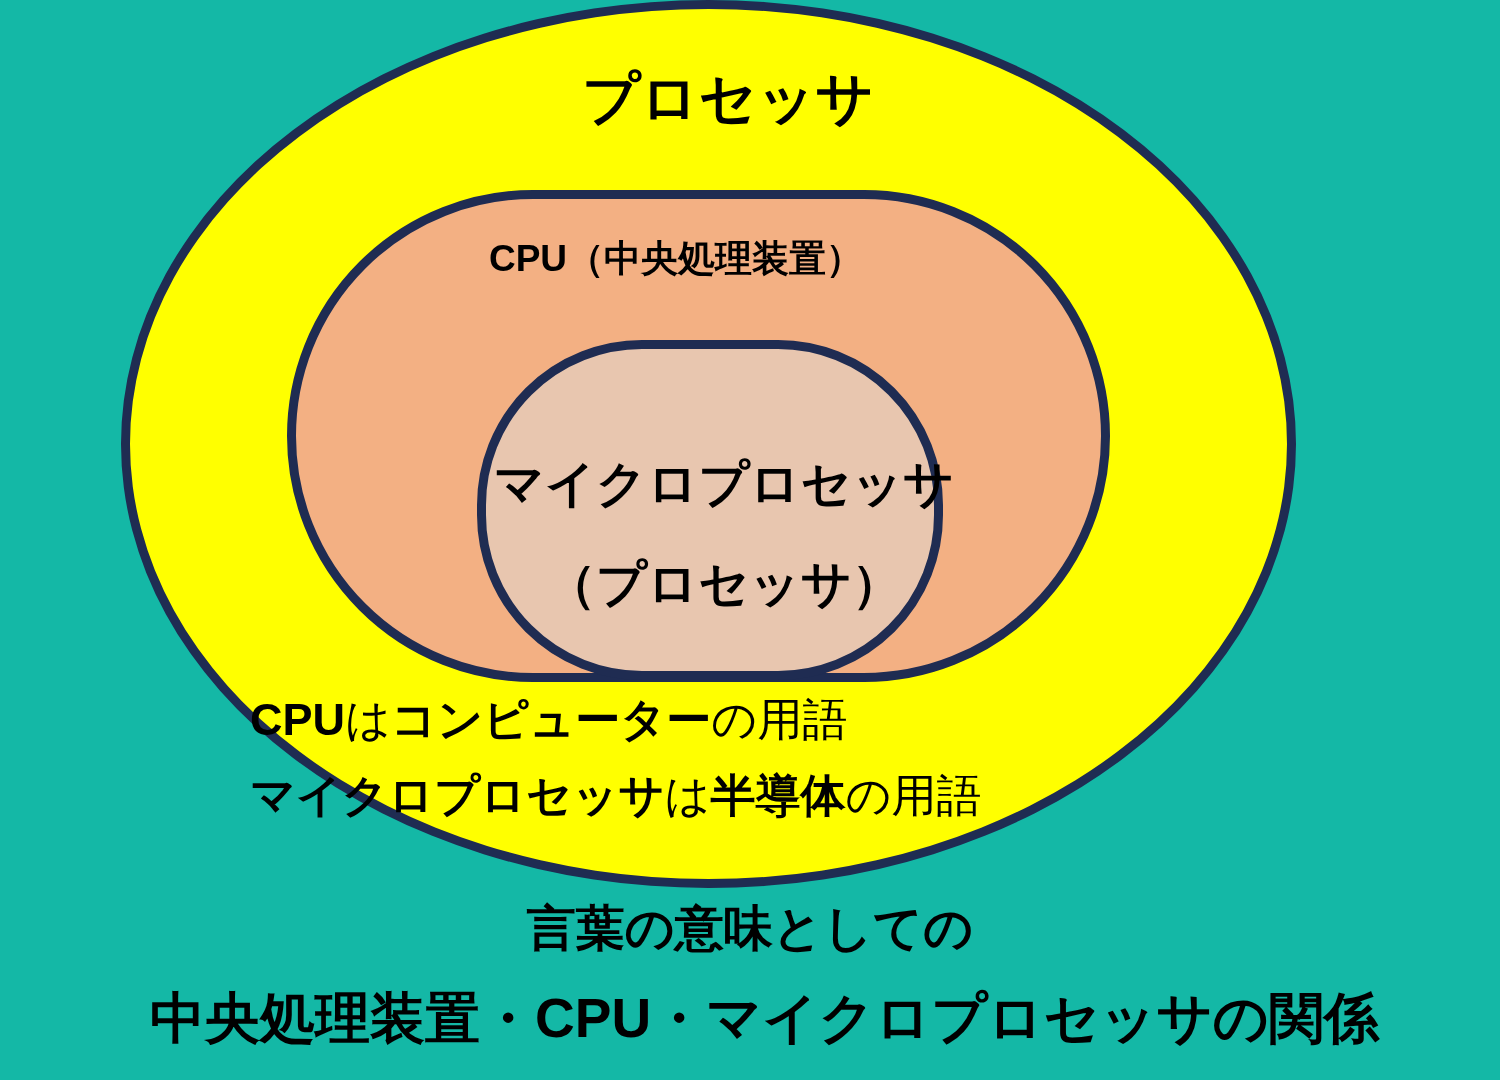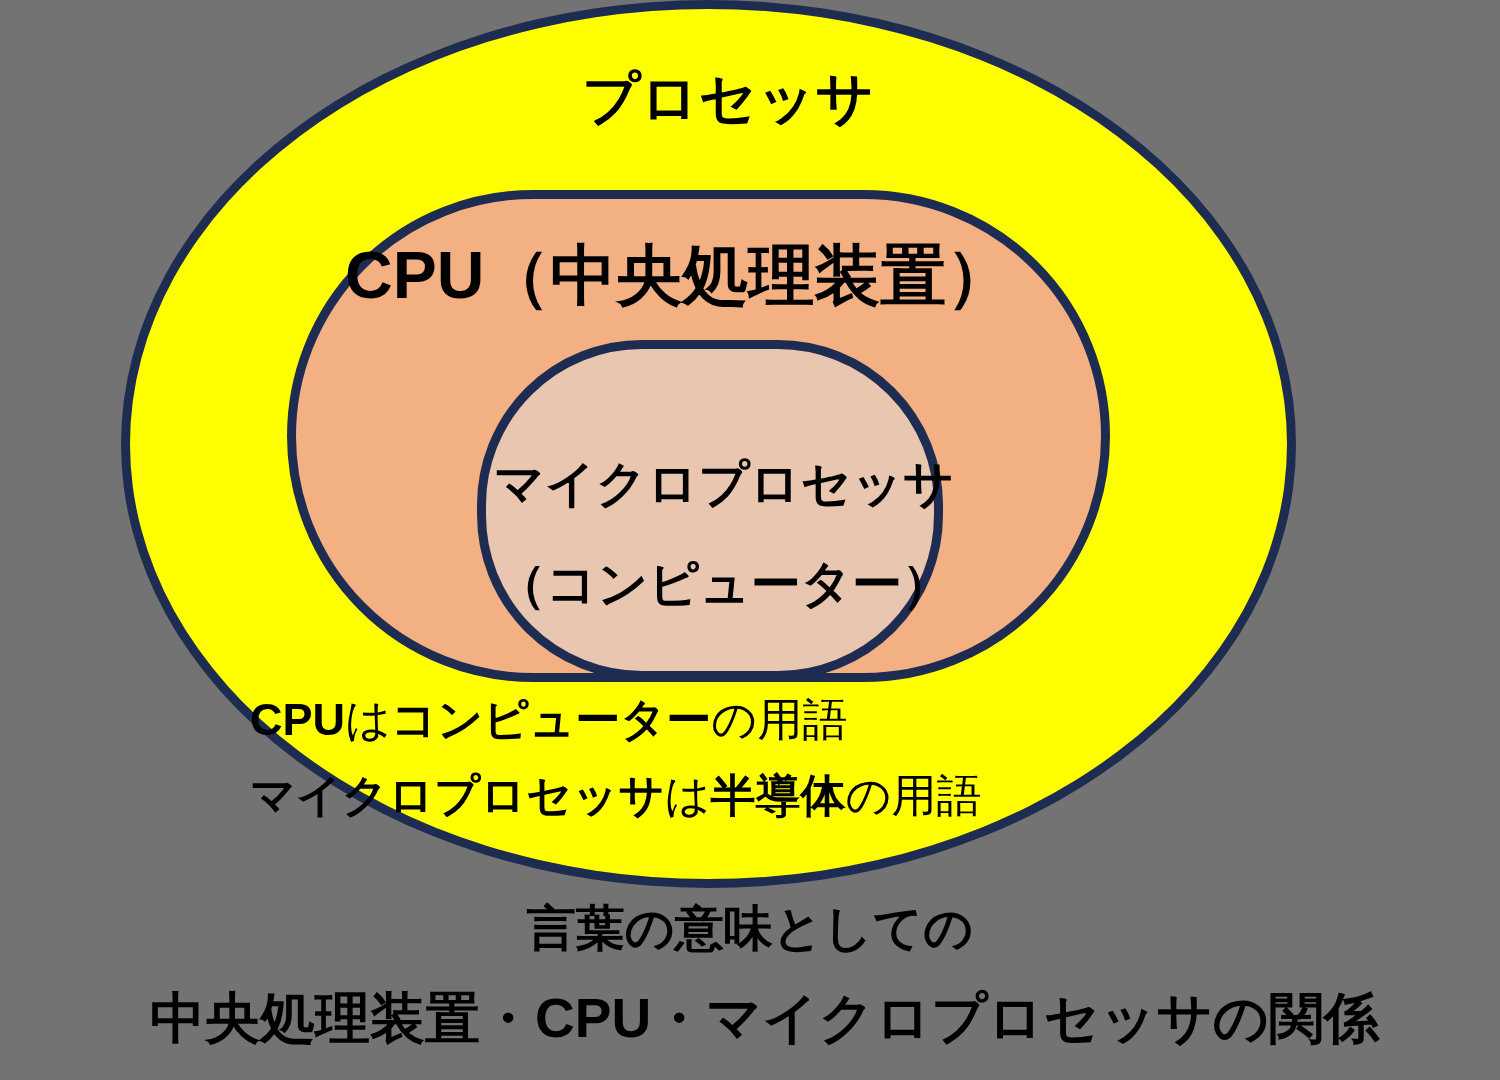--- a/index.html
+++ b/index.html
@@ -3,21 +3,21 @@
 <meta charset="utf-8">
 <style>
   html, body {
     margin: 0;
     padding: 0;
   }
   #canvas {
     position: relative;
     width: 1500px;
     height: 1080px;
-    background: #737373;
+    background: #14b8a6;
     overflow: hidden;
     font-family: "Liberation Sans", "DejaVu Sans", sans-serif;
     color: #000000;
   }
   .shape {
     position: absolute;
     box-sizing: border-box;
     border: 9px solid #1F2C52;
   }
   #outer-ellipse {
@@ -51,24 +51,24 @@
     white-space: nowrap;
     line-height: 1.15;
   }
   #processor-label {
     left: 408px;
     top: 66px;
     width: 640px;
     font-size: 57px;
   }
   #cpu-label {
-    left: 345px;
+    left: 356px;
     top: 238px;
     width: 640px;
-    font-size: 66px;
+    font-size: 37px;
   }
   #micro-label {
     left: 404px;
     top: 434px;
     width: 640px;
     font-size: 50px;
     line-height: 100px;
   }
   #notes {
     position: absolute;
@@ -109,21 +109,21 @@
   <div id="outer-ellipse" class="shape"></div>
   <div id="mid-roundrect" class="shape"></div>
   <div id="inner-roundrect" class="shape"></div>
 
   <div id="processor-label" class="lbl">プロセッサ</div>
 
   <div id="cpu-label" class="lbl">CPU（中央処理装置）</div>
 
   <div id="micro-label" class="lbl">
     <div>マイクロプロセッサ</div>
-    <div>（コンピューター）</div>
+    <div>（プロセッサ）</div>
   </div>
 
   <div id="notes">
     <div><span class="b">CPU</span><span class="r">は</span><span class="b">コンピューター</span><span class="r">の用語</span></div>
     <div><span class="b">マイクロプロセッサ</span><span class="r">は</span><span class="b">半導体</span><span class="r">の用語</span></div>
   </div>
 
   <div id="caption">
     <div id="caption-line1">言葉の意味としての</div>
     <div id="caption-line2">中央処理装置・CPU・マイクロプロセッサの関係</div>

